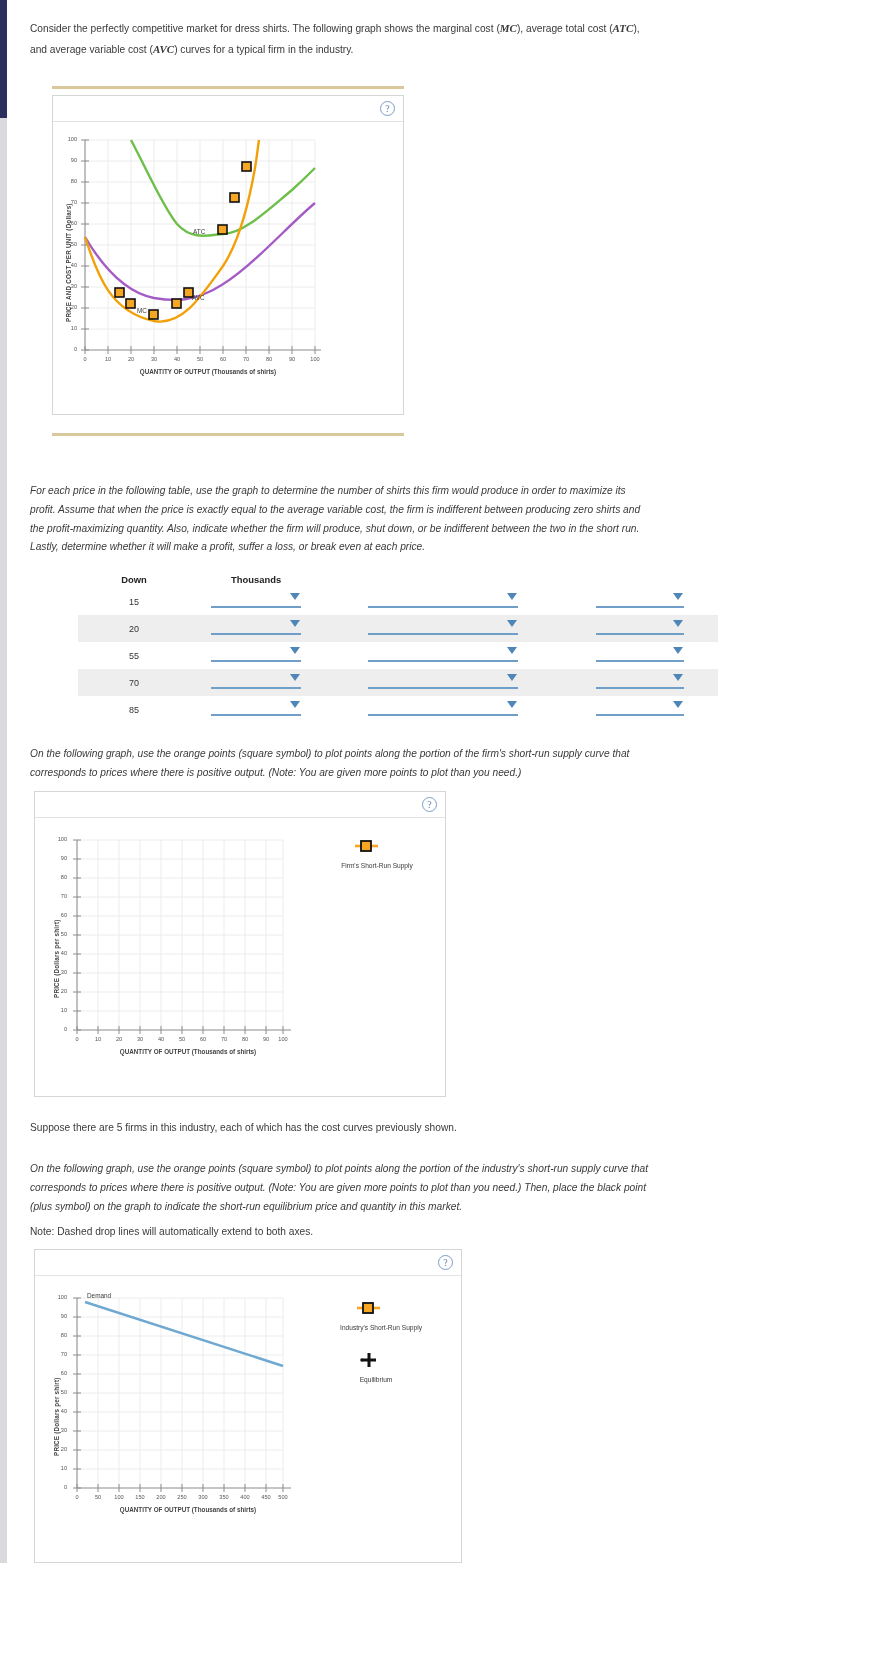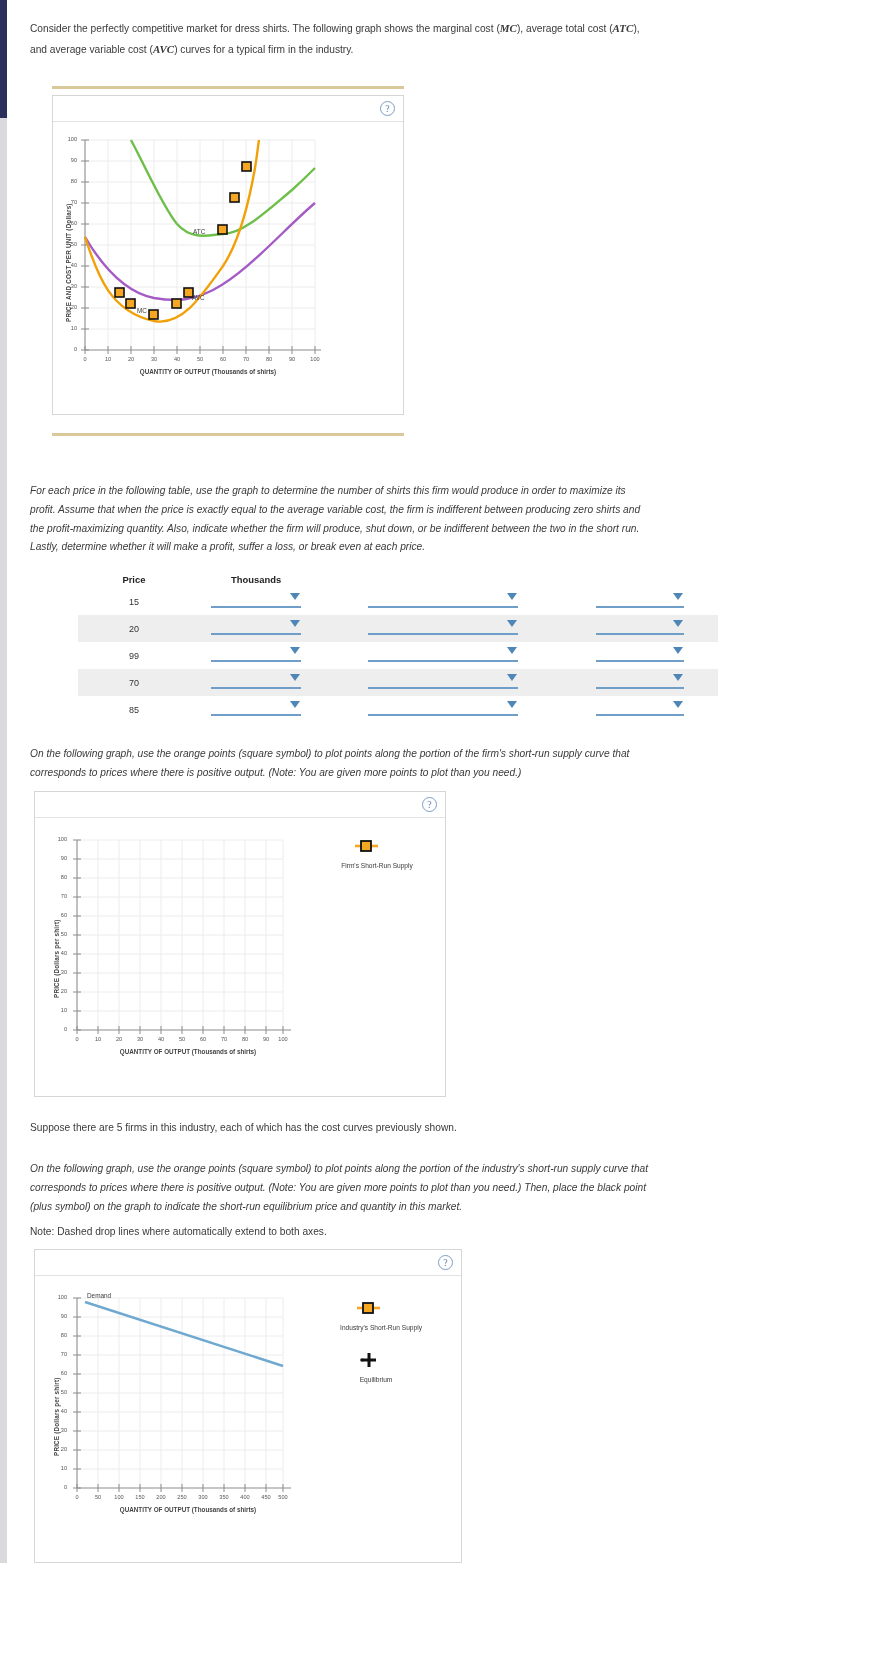--- a/index.html
+++ b/index.html
@@ -303,21 +303,21 @@
     </div>
     <div class="rule-bot" style="margin-top:18px;"></div>
   </div>
 
   <p class="para italic" style="margin-top:46px;">For each price in the following table, use the graph to determine the number of shirts this firm would produce in order to maximize its profit. Assume that when the price is exactly equal to the average variable cost, the firm is indifferent between producing zero shirts and the profit-maximizing quantity. Also, indicate whether the firm will produce, shut down, or be indifferent between the two in the short run. Lastly, determine whether it will make a profit, suffer a loss, or break even at each price.</p>
 
   <table class="tbl">
     <thead>
       <tr>
         <th class="col-price">
-          <span>Price</span>
+          <span>Down</span>
         </th>
         <th class="col-qty">
           <span>Thousands</span>
         </th>
         <th class="col-psd"></th>
         <th class="col-pl"></th>
       </tr>
     </thead>
     <tbody>
       <tr>
@@ -326,21 +326,21 @@
         <td><span class="ddl w-psd"><span class="caret"></span></span></td>
         <td><span class="ddl w-pl"><span class="caret"></span></span></td>
       </tr>
       <tr>
         <td>20</td>
         <td><span class="ddl w-qty"><span class="caret"></span></span></td>
         <td><span class="ddl w-psd"><span class="caret"></span></span></td>
         <td><span class="ddl w-pl"><span class="caret"></span></span></td>
       </tr>
       <tr>
-        <td>99</td>
+        <td>55</td>
         <td><span class="ddl w-qty"><span class="caret"></span></span></td>
         <td><span class="ddl w-psd"><span class="caret"></span></span></td>
         <td><span class="ddl w-pl"><span class="caret"></span></span></td>
       </tr>
       <tr>
         <td>70</td>
         <td><span class="ddl w-qty"><span class="caret"></span></span></td>
         <td><span class="ddl w-psd"><span class="caret"></span></span></td>
         <td><span class="ddl w-pl"><span class="caret"></span></span></td>
       </tr>
@@ -452,21 +452,21 @@
     </div>
   </div>
 
   <p class="para" style="margin-top:22px;">Suppose there are 5 firms in this industry, each of which has the cost curves previously shown.</p>
 
   <p class="para italic" style="margin-top:22px;">
     <span>On the following graph, use the orange points (square symbol) to plot points along the portion of the </span><b>industry's</b><span> short-run supply curve that corresponds to prices where there is positive output. (</span><b>Note</b><span>: You are given more points to plot than you need.) Then, place the black point (plus symbol) on the graph to indicate the short-run equilibrium price and quantity in this market.</span>
   </p>
 
   <p class="para" style="margin-top:6px;">
-    <b>Note</b><span>: Dashed drop lines where automatically extend to both axes.</span>
+    <b>Note</b><span>: Dashed drop lines will automatically extend to both axes.</span>
   </p>
 
   <div class="panel" style="width:428px; margin:8px 0 0 4px;">
     <div class="panel-head">
       <div class="help-badge">?</div>
     </div>
     <div class="panel-body" style="height:286px;">
       <svg width="428" height="286">
         <g stroke="#ececec" stroke-width="1">
           <line x1="42" y1="22" x2="248" y2="22"></line>

